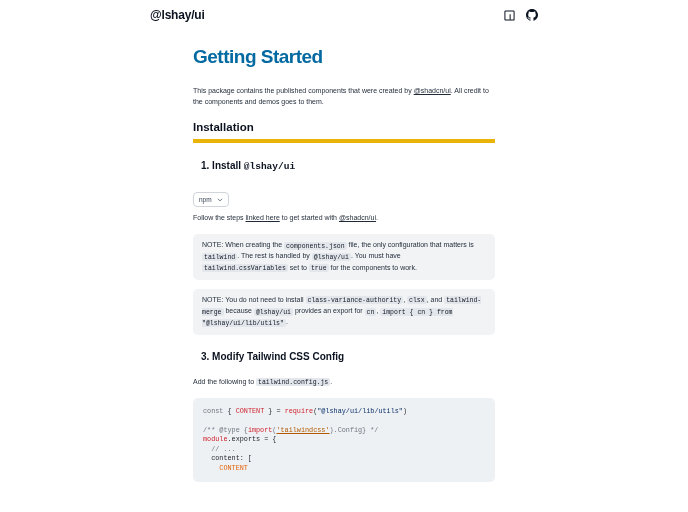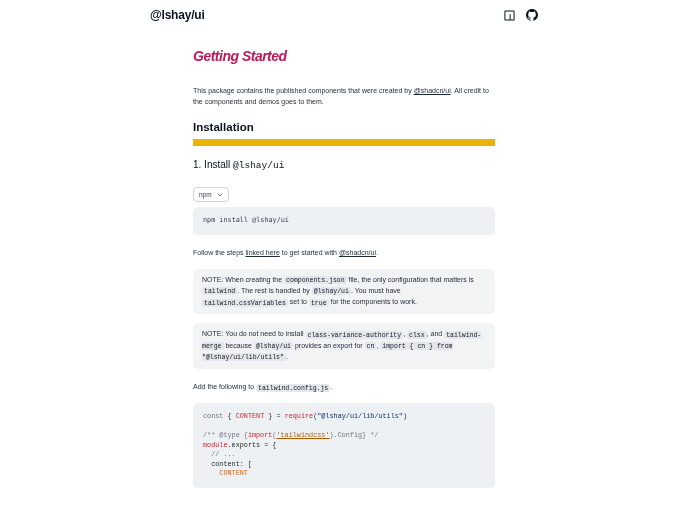--- a/index.html
+++ b/index.html
@@ -18,32 +18,32 @@
   }
   .site-title {
     font-size: 12px; font-weight: 700; color: #0b1220;
     text-decoration: none; letter-spacing: -0.2px;
   }
   .header-icons { display: flex; align-items: center; gap: 11px; }
   .header-icons a { display: inline-flex; color: #0b1220; }
   
   main { width: 302px; margin: 0 auto; padding-top: 16px; }
   h1 {
-    margin: 0 0 18px; font-size: 14px; line-height: 21px;
-    font-weight: 700; letter-spacing: -0.5px; color: #be185d; font-style: italic;
+    margin: 0 0 18px; font-size: 19px; line-height: 21px;
+    font-weight: 700; letter-spacing: -0.5px; color: #0369a1;
   }
   .body-text { margin: 0 0 14px; font-size: 7px; line-height: 11px; color: #1f2937; }
   h2 {
     margin: 0 0 13px; padding-bottom: 5px;
     font-size: 11.5px; line-height: 13px; font-weight: 700; color: #0b1220;
-    border-bottom: 7px solid #eab308;
+    border-bottom: 4px solid #eab308;
   }
   h3 {
-    margin: 0 0 11px; font-size: 10px; line-height: 12px;
-    font-weight: 400; color: #0b1220;
+    margin: 0 8px 11px; font-size: 10px; line-height: 20px;
+    font-weight: 700; color: #0b1220;
   }
   .h-mono { font-family: "Liberation Mono", monospace; font-size: 9.5px; }
   .inline-link { color: inherit; text-decoration: underline; }
   
   .pm-row { margin: 0 0 5px; }
   .pm-select {
     display: inline-flex; align-items: center; gap: 5px;
     height: 15px; padding: 0 5px;
     border: 1px solid #d1d5db; border-radius: 4px; background: #fff;
     font-size: 6.5px; color: #374151; cursor: pointer;
@@ -115,26 +115,26 @@
 
   <div class="pm-row">
     <div class="pm-select">
       <span>npm</span>
       <svg width="6" height="6" viewBox="0 0 10 10" fill="none" stroke="#6b7280" stroke-width="1.6" stroke-linecap="round" stroke-linejoin="round">
         <path d="M2 3.5 L5 6.5 L8 3.5"></path>
       </svg>
     </div>
   </div>
 
-  <pre class="codeblock"><code>npm install @lshay/ui</code></pre>
 
 
   <p class="body-text para2"><span>Follow the steps </span><a href="#" class="inline-link">linked here</a><span> to get started with </span><a href="#" class="inline-link">@shadcn/ui</a><span>.</span></p>
 
   <div class="note"><span>NOTE: When creating the </span><code class="inline-code">components.json</code><span> file, the only configuration that matters is </span><code class="inline-code">tailwind</code><span>. The rest is handled by </span><code class="inline-code">@lshay/ui</code><span>. You must have </span><code class="inline-code">tailwind.cssVariables</code><span> set to </span><code class="inline-code">true</code><span> for the components to work.</span></div>
 
   <div class="note last"><span>NOTE: You do not need to install </span><code class="inline-code">class-variance-authority</code><span>, </span><code class="inline-code">clsx</code><span>, and </span><code class="inline-code">tailwind-merge</code><span> because </span><code class="inline-code">@lshay/ui</code><span> provides an export for </span><code class="inline-code">cn</code><span>, </span><code class="inline-code">import { cn } from "@lshay/ui/lib/utils"</code><span>.</span></div>
 
+  <h3 class="step3-head">3. Modify Tailwind CSS Config</h3>
 
   <p class="body-text para3"><span>Add the following to </span><code class="inline-code">tailwind.config.js</code><span>.</span></p>
 
   <pre class="codeblock tall"><div class="code-line"><span class="tok-kwm">const</span><span class="tok-plain"> { </span><span class="tok-kw">CONTENT</span><span class="tok-plain"> } = </span><span class="tok-kw">require</span><span class="tok-plain">(</span><span class="tok-str">"@lshay/ui/lib/utils"</span><span class="tok-plain">)</span></div><div class="code-line">&nbsp;</div><div class="code-line"><span class="tok-comment">/** @type {</span><span class="tok-kw">import</span><span class="tok-comment">(</span><span class="tok-str2">'tailwindcss'</span><span class="tok-comment">).Config} */</span></div><div class="code-line"><span class="tok-kw">module</span><span class="tok-plain">.exports = {</span></div><div class="code-line"><span class="tok-comment">  // ...</span></div><div class="code-line"><span class="tok-plain">  content: [</span></div><div class="code-line"><span class="tok-const2">    CONTENT</span></div></pre>
 </main>
 
 </body></html>

